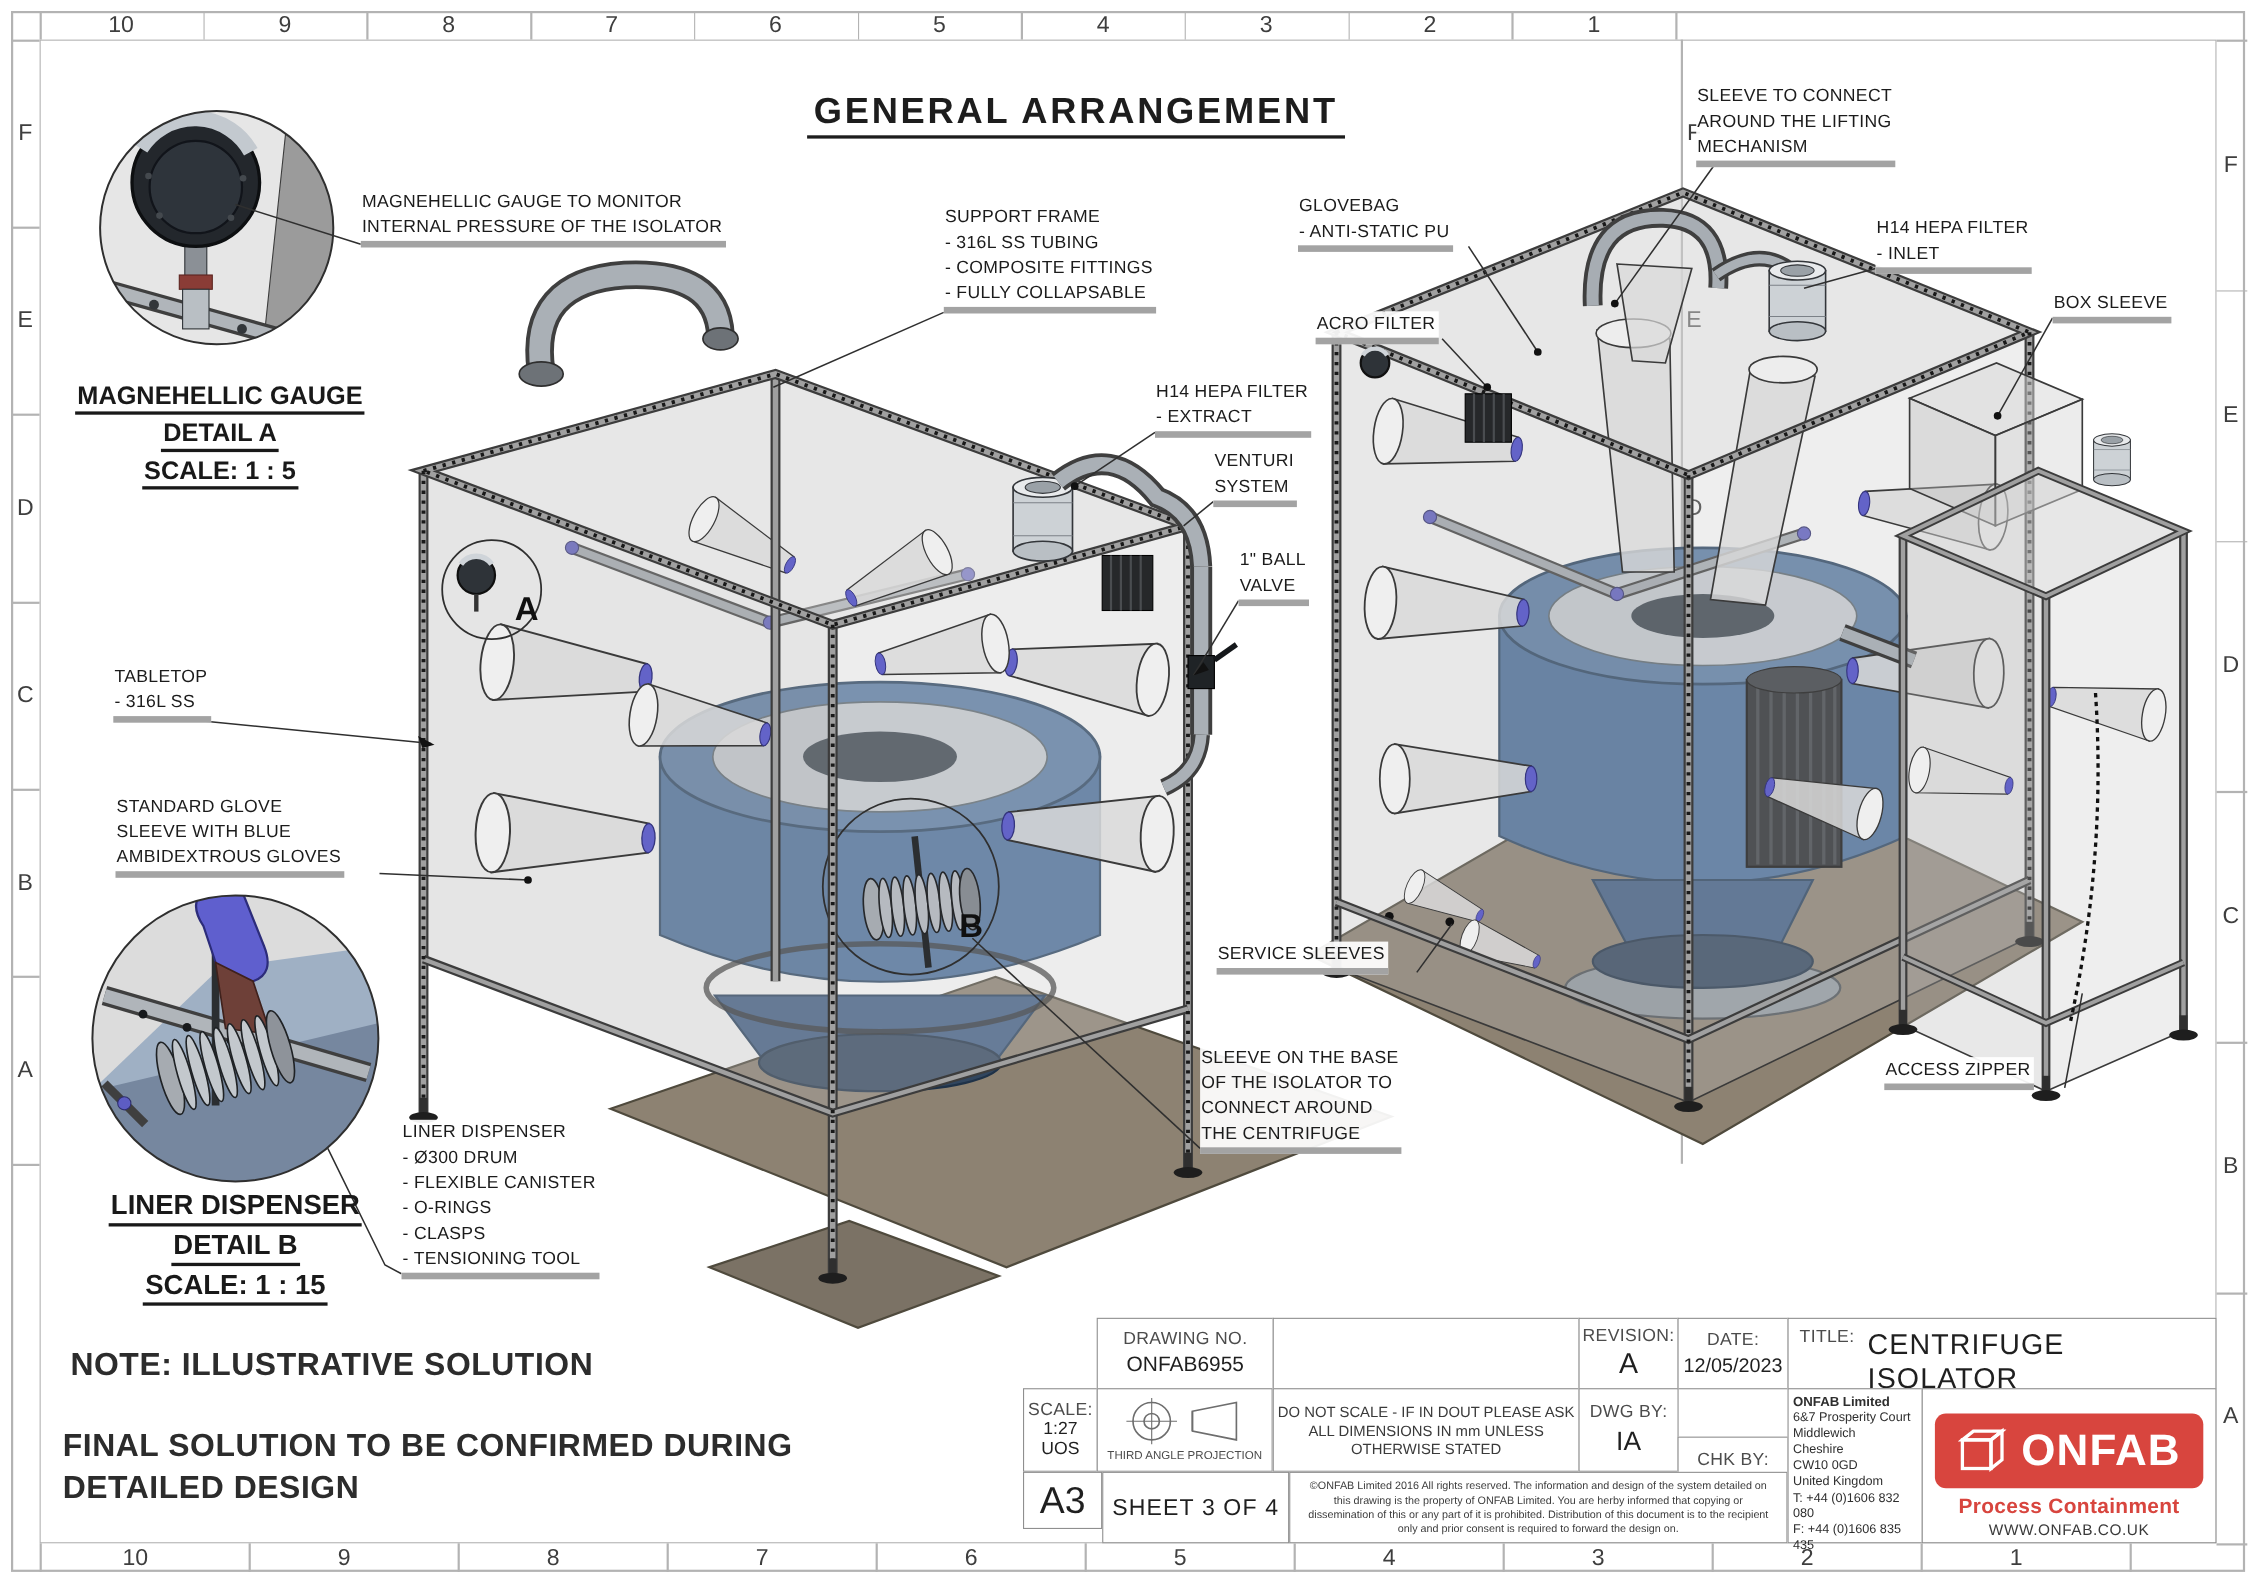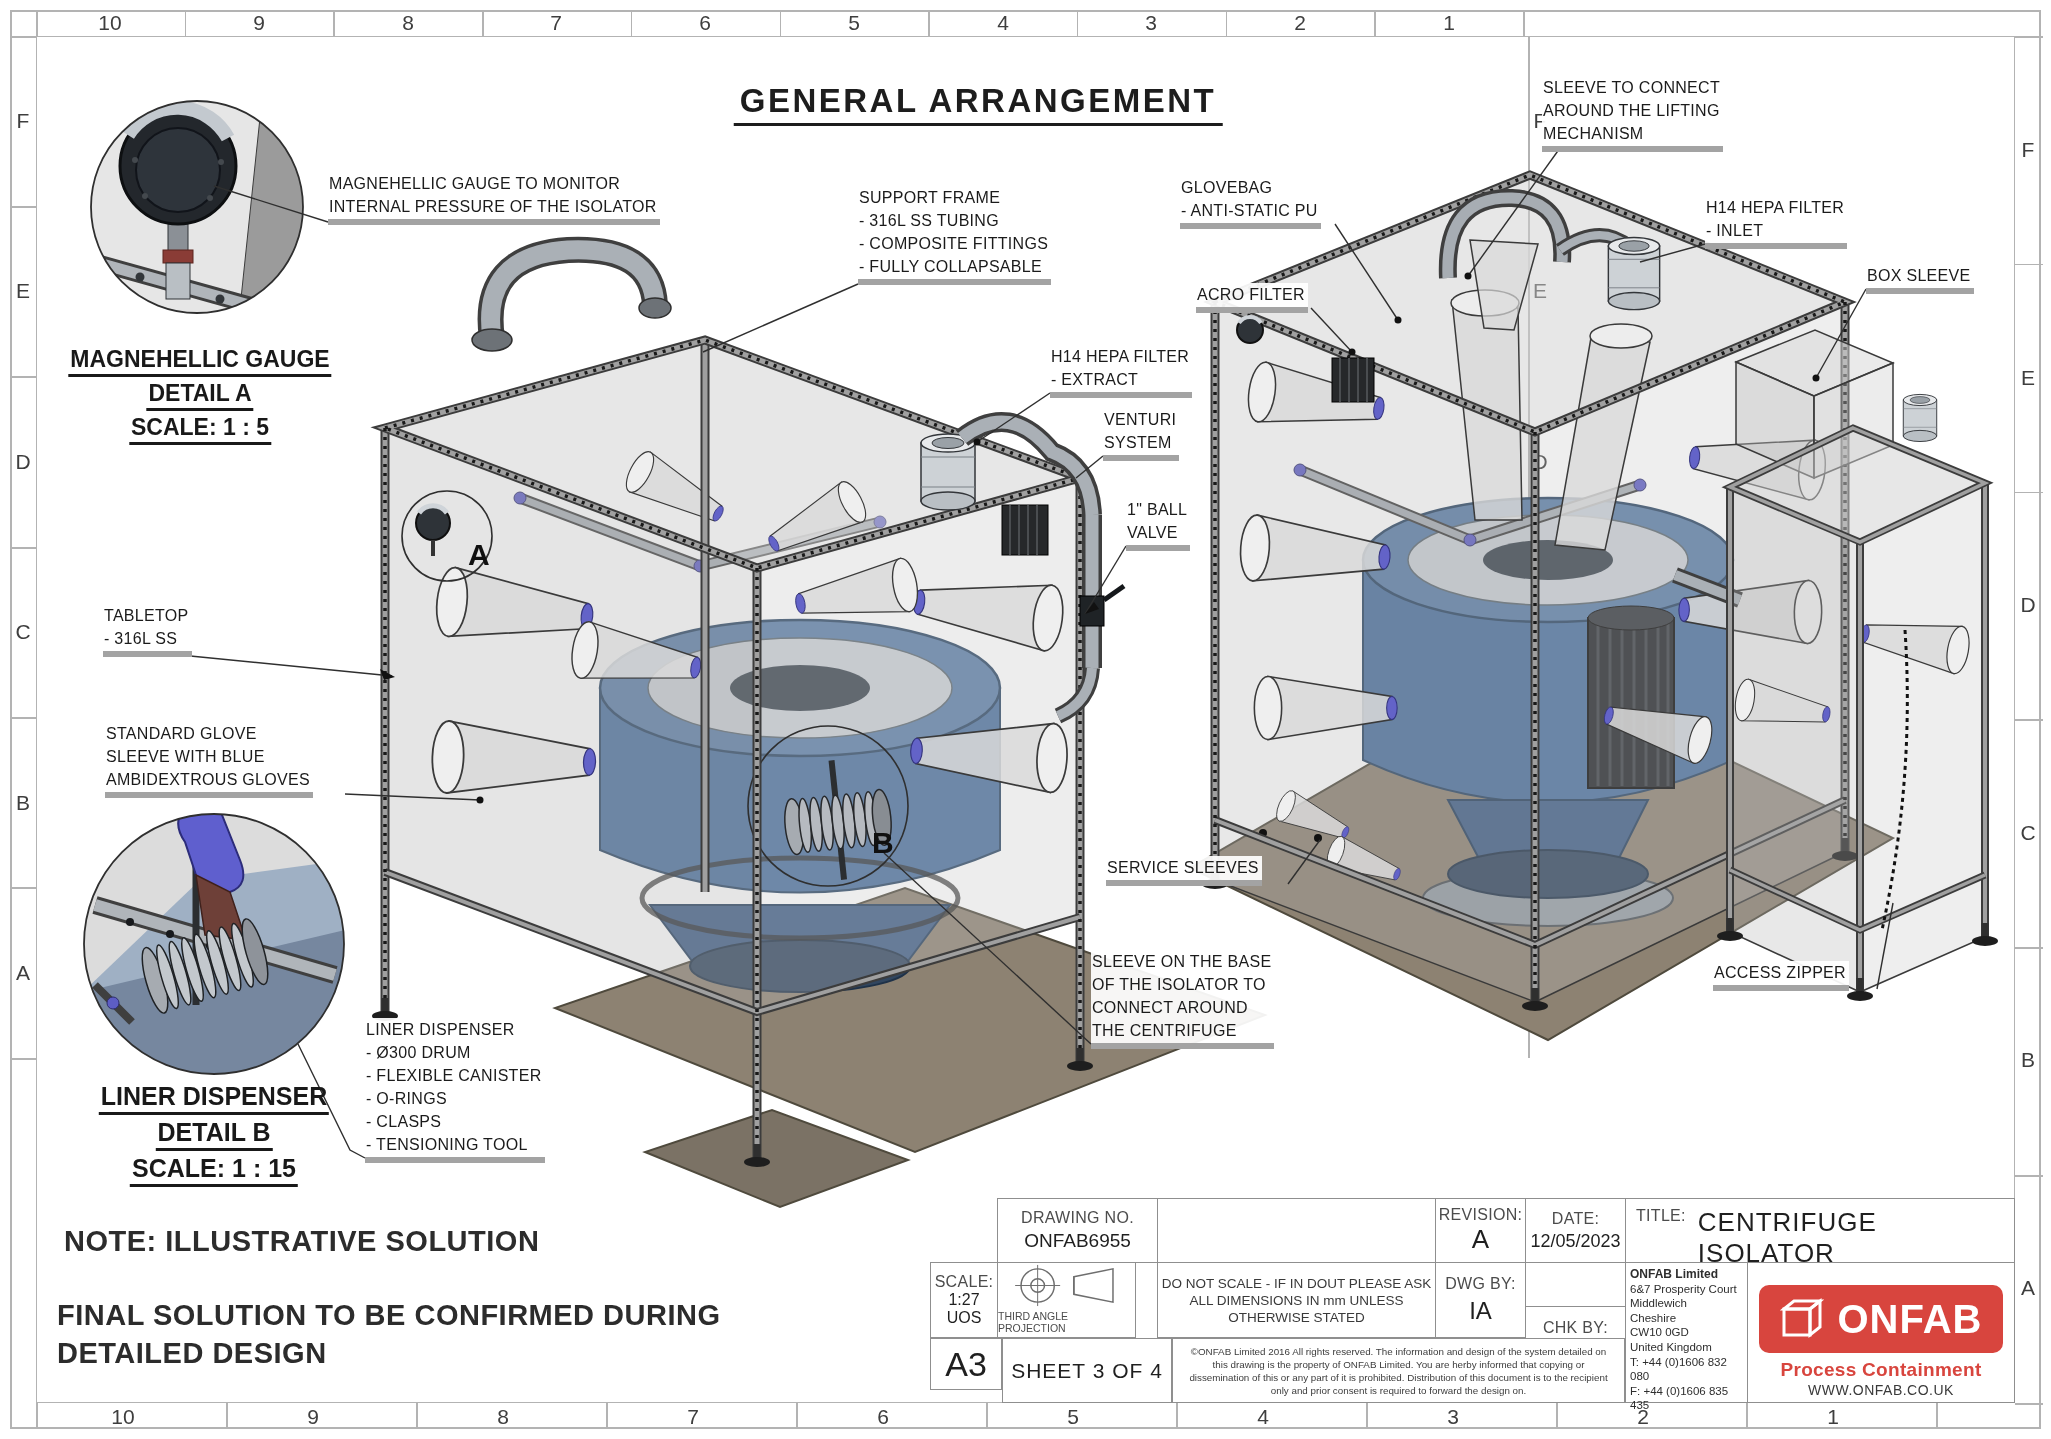--- a/index.html
+++ b/index.html
@@ -429,21 +429,21 @@
   </div>
   <div class="cell" id="tb-title-cell" style="left:1625px;top:1198px;width:390px;height:65px;">
     <div class="cl">TITLE:</div>
     <div class="cv">CENTRIFUGE ISOLATOR</div>
   </div>
   <div class="cell" style="left:930px;top:1262px;width:68px;height:76px;">
     <div class="cl">SCALE:</div>
     <div class="cv" style="font-size:16px;">1:27</div>
     <div class="cv" style="font-size:16px;">UOS</div>
   </div>
-  <div class="cell" style="left:997px;top:1262px;width:139px;height:76px;justify-content:flex-end;padding-bottom:3px;">
+  <div class="cell" style="left:997px;top:1262px;width:160px;height:76px;justify-content:center;padding-bottom:3px;">
     <svg width="110" height="46" viewBox="0 0 110 46">
       <circle cx="25" cy="23" r="17" fill="none" stroke="#6e6e6e" stroke-width="1.5"></circle>
       <circle cx="25" cy="23" r="7" fill="none" stroke="#6e6e6e" stroke-width="1.5"></circle>
       <line x1="2" y1="23" x2="48" y2="23" stroke="#6e6e6e" stroke-width="1"></line>
       <line x1="25" y1="2" x2="25" y2="44" stroke="#6e6e6e" stroke-width="1"></line>
       <polygon points="62,14 102,6 102,40 62,32" fill="none" stroke="#6e6e6e" stroke-width="1.5"></polygon>
       <line x1="62" y1="14" x2="62" y2="32" stroke="#6e6e6e" stroke-width="1.5"></line>
     </svg>
     <div style="font-size:10.5px;color:#4c4c4c;margin-top:2px;">THIRD ANGLE PROJECTION</div>
   </div>

